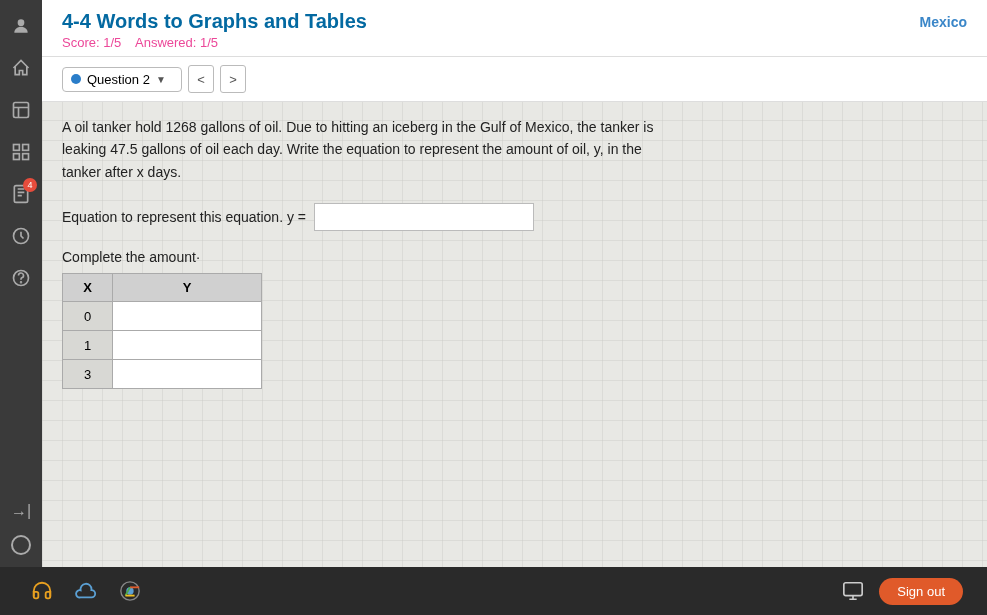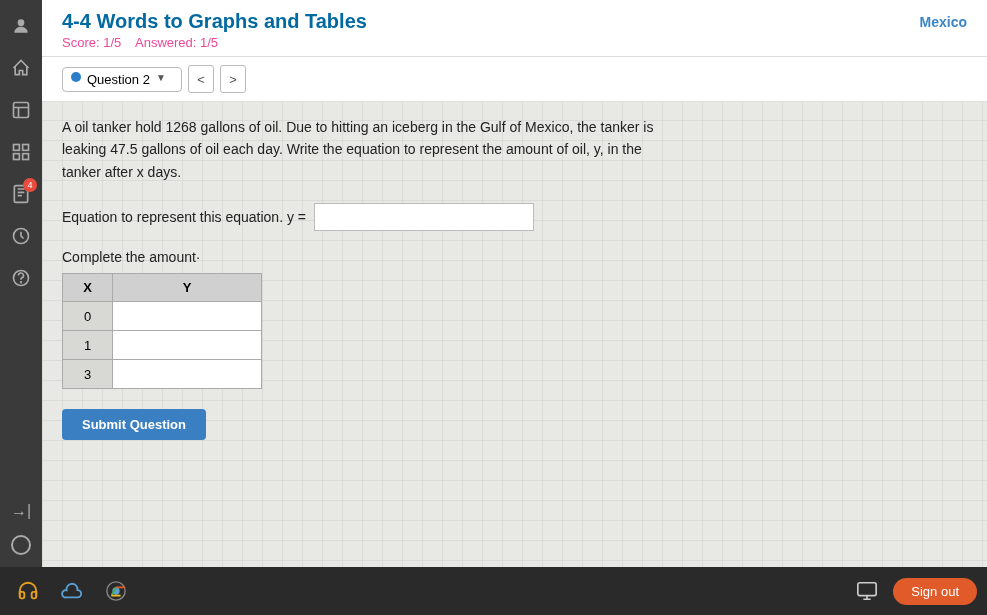--- a/index.html
+++ b/index.html
@@ -113,20 +113,21 @@
       background: white;
       border-bottom: 1px solid #ddd;
       padding: 8px 20px;
       display: flex;
       align-items: center;
       gap: 6px;
     }
 
     .question-selector {
       display: flex;
+      align-items: center;
       border: 1px solid #bbb;
       border-radius: 4px;
       background: white;
       padding: 4px 8px;
       font-size: 13px;
       cursor: pointer;
       gap: 6px;
       min-width: 120px;
     }
 
@@ -251,21 +252,21 @@
       font-weight: bold;
       cursor: pointer;
     }
 
     
     .taskbar {
       height: 48px;
       background: #2a2a2a;
       display: flex;
       align-items: center;
-      padding: 0 10px;
+      padding: 0 24px;
       gap: 8px;
     }
 
     .taskbar-icon {
       width: 36px;
       height: 36px;
       display: flex;
       align-items: center;
       justify-content: center;
       cursor: pointer;
@@ -413,21 +414,20 @@
           </tr>
           <tr>
             <td class="x-val">3</td>
             <td class="y-input">
               <input type="text" style="">
             </td>
           </tr>
         </tbody>
       </table>
 
-      <button class="submit-btn">Submit Question</button>
     </div>
   </div>
 </div>
 
 <div class="taskbar">
   <div class="taskbar-icon">
     <svg width="22" height="22" viewBox="0 0 24 24" fill="none" stroke="#e8a020" stroke-width="2">
         <path d="M3 18v-6a9 9 0 0 1 18 0v6"></path>
         <path d="M3 18a2 2 0 0 0 2 2h1a2 2 0 0 0 2-2v-3a2 2 0 0 0-2-2H3v5z"></path>
         <path d="M21 18a2 2 0 0 1-2 2h-1a2 2 0 0 1-2-2v-3a2 2 0 0 1 2-2h3v5z"></path>

